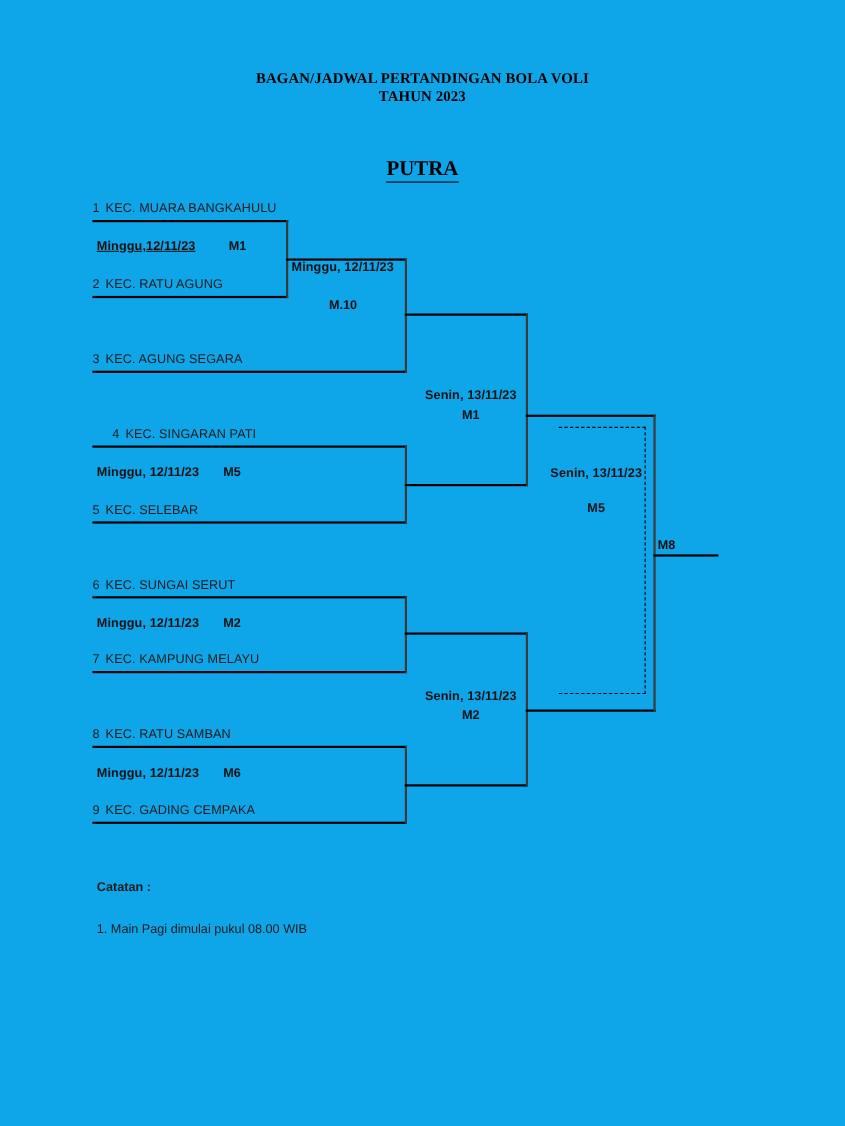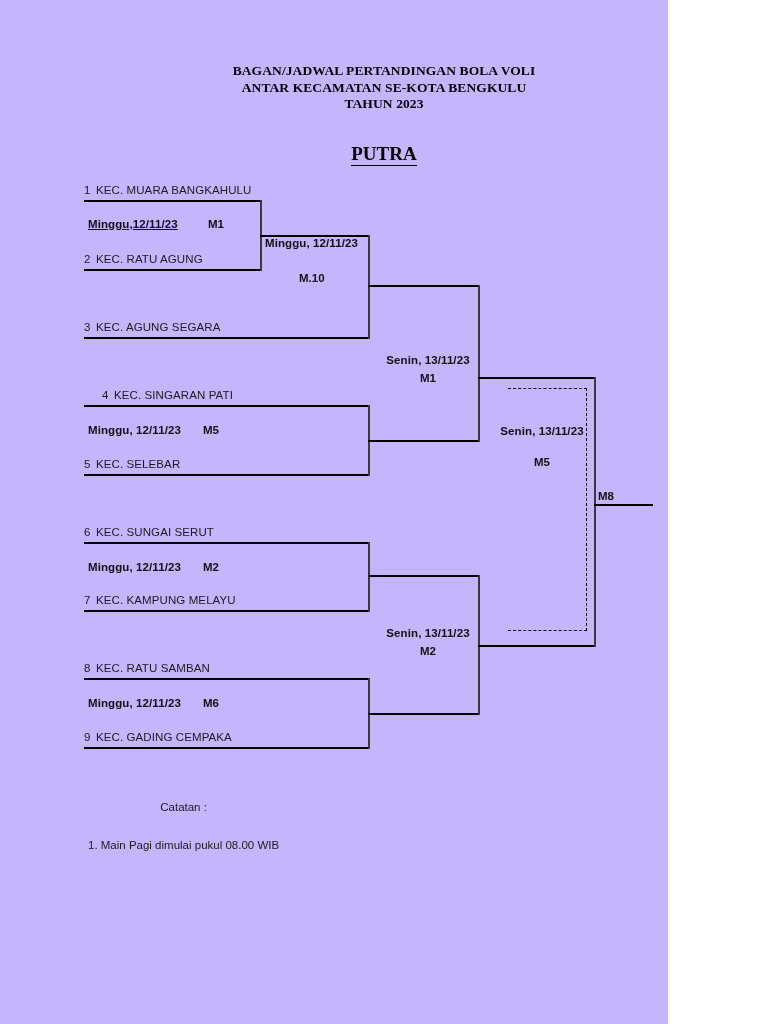--- a/index.html
+++ b/index.html
@@ -2,23 +2,23 @@
 <html><head>
 <meta charset="utf-8">
 <style>
   html, body {
     margin: 0;
     padding: 0;
     background: #ffffff;
   }
   #page {
     position: relative;
-    width: 668px;
+    width: 768px;
     height: 1024px;
-    background: #c4b5fd;
+    background: #0ea5e9;
     overflow: hidden;
     font-family: "Liberation Sans", sans-serif;
     color: #000000;
   }
 
   
   .title-block {
     position: absolute;
     left: 0;
     top: 63px;
@@ -108,36 +108,34 @@
   
   .notes {
     position: absolute;
     left: 88px;
     top: 798px;
     font-size: 11.5px;
     color: #1b1b1b;
     line-height: 19px;
   }
   .notes .notes-title {
-    font-weight: normal;
-    text-align: center;
+    font-weight: bold;
   }
   .notes .notes-item {
     font-weight: 400;
     margin-top: 19px;
   }
 </style>
 </head>
 <body>
 
 <div id="page">
 
   <div class="title-block">
     <div class="title-line">BAGAN/JADWAL PERTANDINGAN BOLA VOLI</div>
-    <div class="title-line">ANTAR KECAMATAN SE-KOTA BENGKULU</div>
     <div class="title-line">TAHUN 2023</div>
   </div>
 
   <div class="bracket-class">
     <span>PUTRA</span>
   </div>
 
   <div class="seed" style="left:84px; top:184px;">
     <span class="num">1</span><span>KEC. MUARA BANGKAHULU</span>
   </div>

